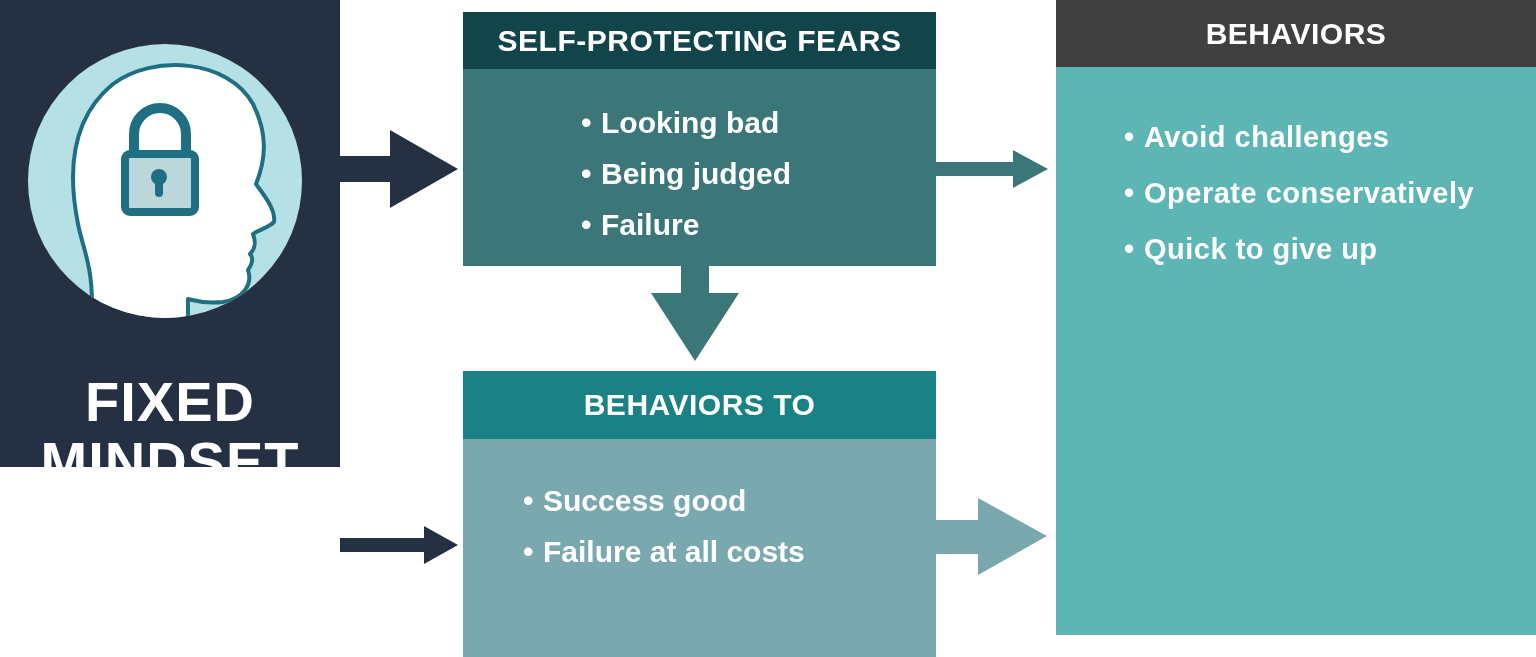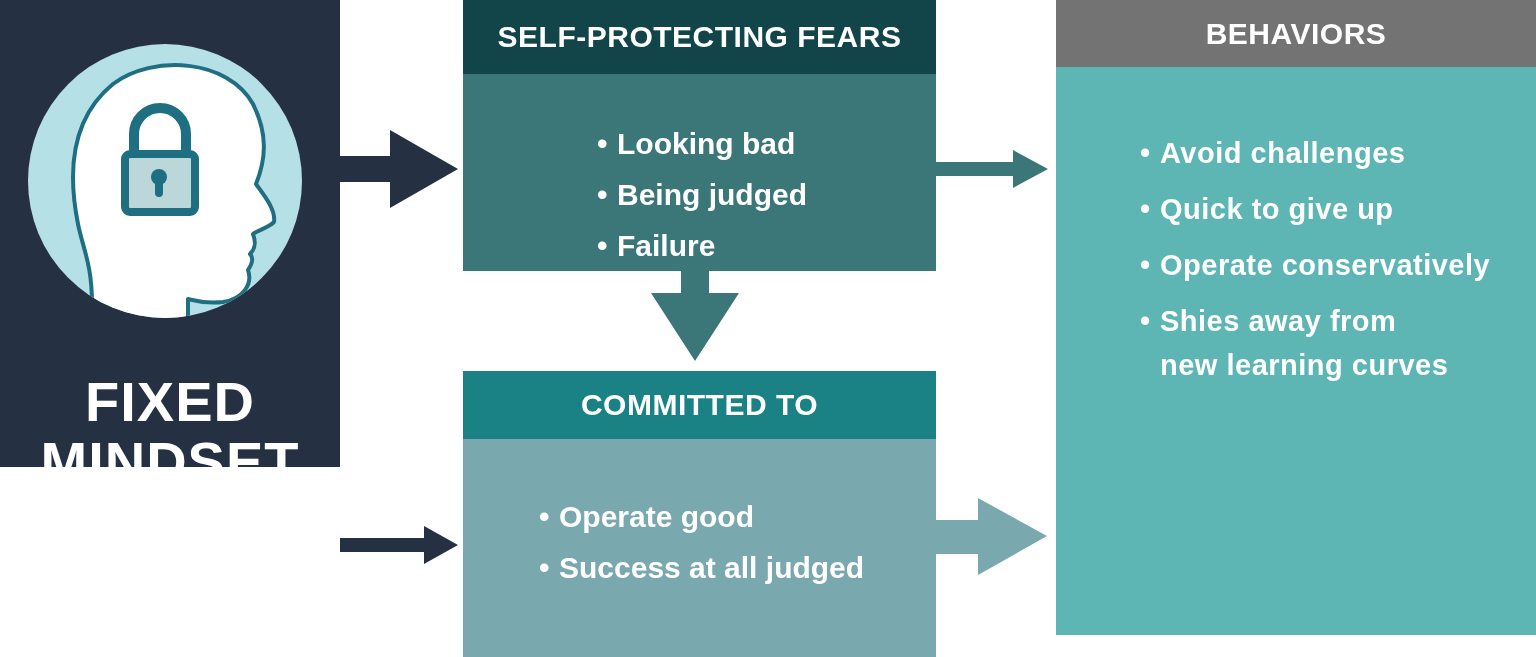--- a/index.html
+++ b/index.html
@@ -4,33 +4,33 @@
 <style>
   html,body{margin:0;padding:0;}
   body{width:1536px;height:657px;background:#ffffff;position:relative;overflow:hidden;font-family:"Liberation Sans","DejaVu Sans",sans-serif;}
   .left-panel{position:absolute;left:0;top:0;width:340px;height:467px;background:#253142;}
   .head-icon{position:absolute;left:28px;top:44px;width:274px;height:274px;}
   .mindset-title{position:absolute;left:0;top:372px;width:340px;text-align:center;color:#fff;font-weight:bold;font-size:56px;line-height:60px;letter-spacing:1px;}
   .mindset-title div{white-space:nowrap;}
   .box{position:absolute;}
   .box-header{color:#fff;font-weight:bold;text-align:center;font-size:30px;letter-spacing:0.5px;display:flex;align-items:center;justify-content:center;}
   .box-body{color:#fff;font-weight:bold;font-size:30px;}
-  .box-body ul{list-style:none;margin:16px;padding:0;}
+  .box-body ul{list-style:none;margin:0;padding:0;}
   .box-body li{position:relative;padding-left:20px;white-space:nowrap;}
   .box-body li::before{content:"•";position:absolute;left:0;}
   #fears{left:463px;top:0;width:473px;height:264px;}
-  #fears .box-header{height:74px;background:#11454a;}
+  #fears .box-header{height:57px;background:#11454a;margin-top:12px;}
   #fears .box-body{height:197px;background:#3b7778;padding:28px 0 0 118px;box-sizing:border-box;}
   #fears li{line-height:51px;}
   #committed{left:463px;top:371px;width:473px;height:286px;}
   #committed .box-header{height:68px;background:#1a8184;}
   #committed .box-body{height:218px;background:#79a8ae;padding:36px 0 0 60px;box-sizing:border-box;}
   #committed li{line-height:51px;}
   #behaviors{left:1056px;top:0;width:480px;height:657px;}
-  #behaviors .box-header{height:67px;background:#737373;}
+  #behaviors .box-header{height:67px;background:#404040;}
   #behaviors .box-body{height:568px;background:#5db6b3;padding:48px 0 16px 68px;box-sizing:border-box;font-size:29px;letter-spacing:0.5px;}
   #behaviors li{line-height:44px;margin-bottom:12px;white-space:pre-line;}
   svg.arrow{position:absolute;overflow:visible;}
 </style>
 </head>
 <body>
 
 <div class="left-panel">
   <svg class="head-icon" viewBox="0 0 274 274">
     <defs>
@@ -76,37 +76,35 @@
 
 <svg class="arrow" style="left:645px;top:264px" width="100" height="100">
   <polygon points="36,0 64,0 64,29 94,29 50,97 6,29 36,29" fill="#3b7778"></polygon>
 </svg>
 
 <svg class="arrow" style="left:936px;top:150px" width="115" height="40">
   <polygon points="0,12 77,12 77,0 112,19 77,38 77,26 0,26" fill="#3b7778"></polygon>
 </svg>
 
 <div class="box" id="committed">
-  <div class="box-header">COMMITTED TO</div>
+  <div class="box-header">BEHAVIORS TO</div>
   <div class="box-body">
     <ul>
-      <li>Operate good</li>
-      <li>Success at all judged</li>
+      <li>Success good</li>
+      <li>Failure at all costs</li>
     </ul>
   </div>
 </div>
 
 <svg class="arrow" style="left:936px;top:498px" width="115" height="80">
   <polygon points="0,22 42,22 42,0 111,38 42,77 42,56 0,56" fill="#79a8ae"></polygon>
 </svg>
 
 <div class="box" id="behaviors">
   <div class="box-header">BEHAVIORS</div>
   <div class="box-body">
     <ul>
       <li>Avoid challenges</li>
+      <li>Operate conservatively</li>
       <li>Quick to give up</li>
-      <li>Operate conservatively</li>
-      <li>Shies away from
- new learning curves</li>
     </ul>
   </div>
 </div>
 
 </body></html>

